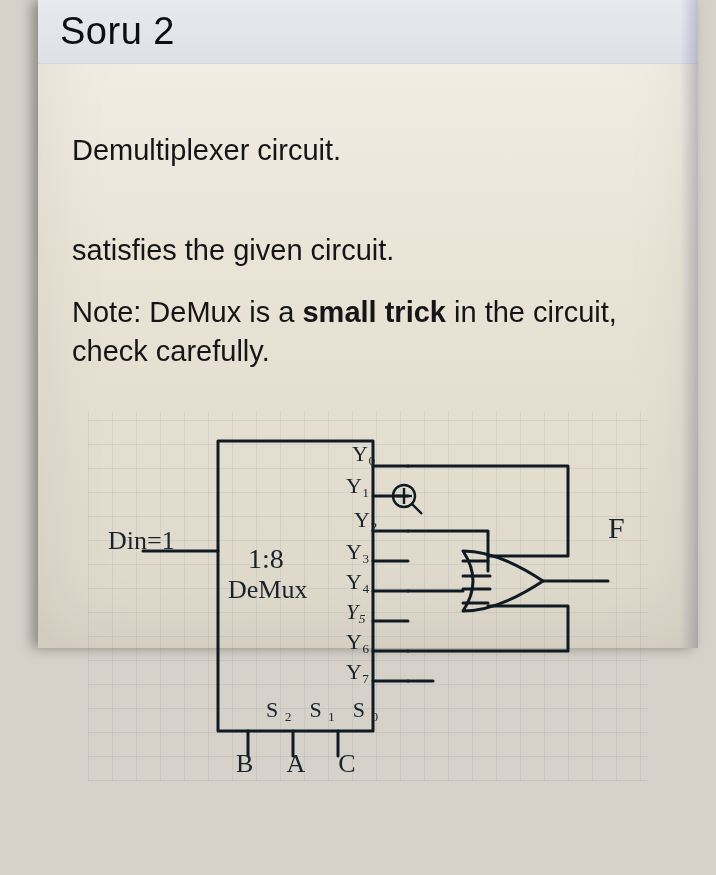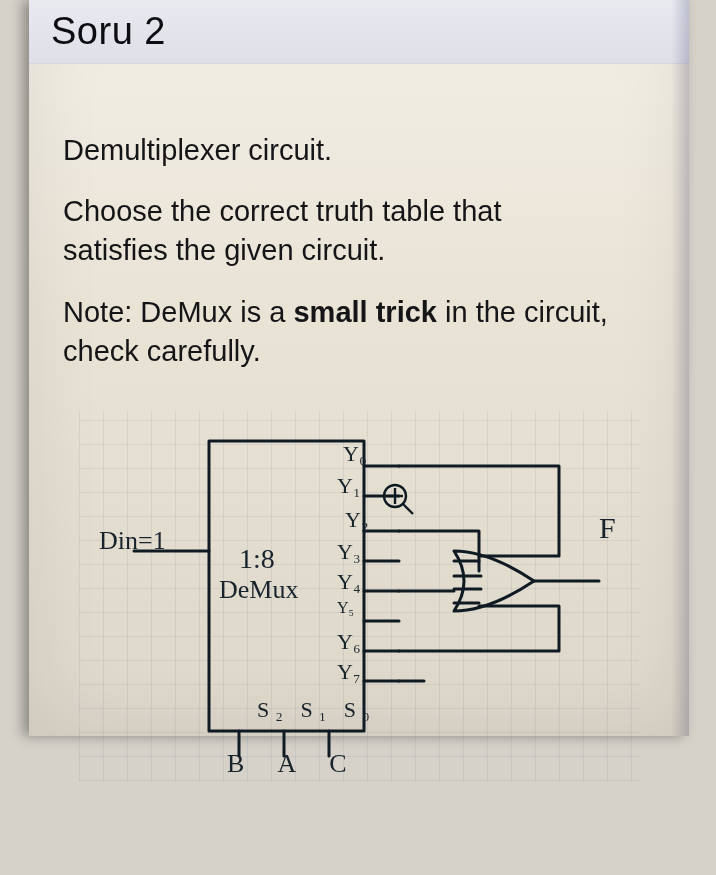--- a/index.html
+++ b/index.html
@@ -8,22 +8,22 @@
     width: 716px; height: 875px;
     overflow: hidden;
   }
   body {
     background: #d6d2ca;
     font-family: "Segoe UI", Verdana, Arial, sans-serif;
     position: relative;
   }
   .page {
     position: absolute;
-    left: 29px; top: 0;
-    width: 660px; height: 736px;
+    left: 38px; top: 0;
+    width: 660px; height: 648px;
     background: linear-gradient(180deg, #f3efe6 0%, #eae4d7 40%, #ddd7ca 100%);
     box-shadow: -6px 0 12px rgba(0,0,0,0.35), inset 0 0 80px rgba(0,0,0,0.08);
     padding: 0;
   }
   
   .page::after {
     content: "";
     position: absolute; right: 0; top: 0; bottom: 0; width: 18px;
     background: linear-gradient(90deg, rgba(0,0,0,0) 0%, rgba(0,0,60,0.18) 100%);
   }
@@ -84,21 +84,21 @@
   </div>
 
   <div class="content">
 
     <p class="p">
       <br>
       <span>Demultiplexer circuit.</span>
     </p>
 
     <p class="p">
-      <span>Choose the correct truth table that</span><br>
+      <br>
       <span>satisfies the given circuit.</span>
     </p>
 
     <p class="p">
       <span>Note: DeMux is a </span><span class="bold">small trick</span><span> in the circuit,</span><br>
       <span>check carefully.</span>
     </p>
 
     <div class="circuit-wrap">
       <div class="circuit">
@@ -157,21 +157,21 @@
         <span class="hand" style="left:20px; top:115px; font-size:26px;">Din=1</span>
 
         <span class="hand" style="left:160px; top:132px; font-size:28px;">1:8</span>
         <span class="hand" style="left:140px; top:164px; font-size:26px;">DeMux</span>
 
         <span class="hand" style="left:258px; top:30px;  font-size:22px;margin-left:6px;">Y₀</span>
         <span class="hand" style="left:258px; top:62px;  font-size:22px;">Y₁</span>
         <span class="hand" style="left:258px; top:96px;  font-size:22px;margin-left:8px;">Y₂</span>
         <span class="hand" style="left:258px; top:128px; font-size:22px;">Y₃</span>
         <span class="hand" style="left:258px; top:158px; font-size:22px;">Y₄</span>
-        <span class="hand" style="left:258px; top:188px; font-size:16px;">Y₅</span>
+        <span class="hand" style="left:258px; top:188px; font-size:22px;font-style:italic;">Y₅</span>
         <span class="hand" style="left:258px; top:218px; font-size:22px;">Y₆</span>
         <span class="hand" style="left:258px; top:248px; font-size:22px;">Y₇</span>
 
         <span class="hand" style="left:146px; top:286px; font-size:22px; letter-spacing:6px;padding-left:32px;">S₂ S₁ S₀</span>
         <span class="hand" style="left:148px; top:338px; font-size:26px; letter-spacing:14px;">B A C</span>
 
         <span class="hand" style="left:520px; top:100px; font-size:30px;">F</span>
 
         <span class="hand" style="left:306px; top:70px; font-size:1px; opacity:0;">⊕</span>
       </div>

